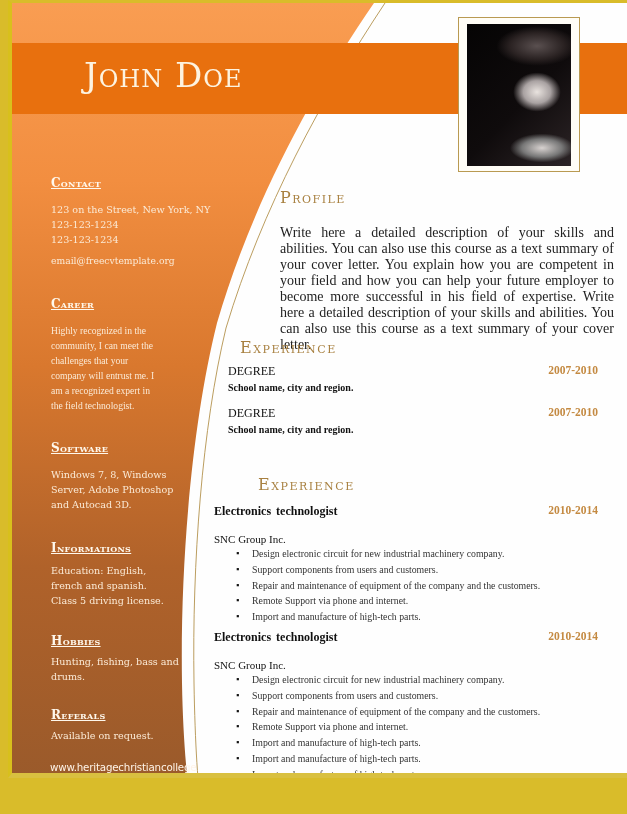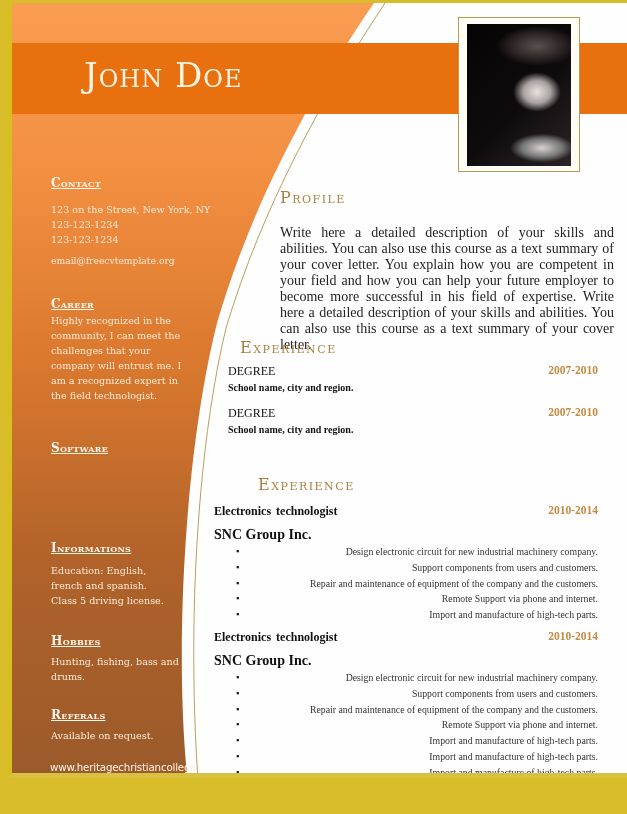--- a/index.html
+++ b/index.html
@@ -45,23 +45,23 @@
     font-family: "Liberation Serif", serif; font-size: 14px; line-height: 16px;
     color: #222; text-align: justify;
   }
   .edu-row { position: absolute; left: 216px; width: 370px; font-family: "Liberation Serif", serif; }
   .edu-deg { font-size: 12px; color: #111; }
   .edu-yr { position: absolute; right: 0; top: 0; font-size: 11.5px; font-weight: bold; color: #c48a42; }
   .edu-school { font-size: 10px; font-weight: bold; color: #111; margin-top: 3px; }
   .job { position: absolute; left: 202px; width: 384px; font-family: "Liberation Serif", serif; }
   .job-title { font-size: 12px; font-weight: bold; color: #111; word-spacing: 2px; }
   .job-yr { position: absolute; right: 0; top: 0; font-size: 11.5px; font-weight: bold; color: #c48a42; }
-  .job-co { font-size: 14px; font-weight: bold; color: #111; margin-top: 8px; }
+  .job-co { font-size: 11px; font-weight: normal; color: #111; margin-top: 14px; }
   .job ul { list-style: none; margin-left: 22px; margin-top: 1px; }
-  .job li { font-size: 9.8px; line-height: 15.8px; color: #333; position: relative; padding-left: 16px; text-align: right; }
+  .job li { font-size: 9.8px; line-height: 15.8px; color: #333; position: relative; padding-left: 16px; }
   .job li::before { content: "\25AA"; position: absolute; left: 0; top: 0; font-size: 9px; color: #111; }
   .watermark {
     position: absolute; left: 38px; top: 758px; font-family: "DejaVu Sans", sans-serif;
     font-size: 10.3px; color: #fff4e8; letter-spacing: -0.2px; white-space: nowrap;
   }
 </style>
 </head>
 <body>
 
 <div class="page">
@@ -93,32 +93,37 @@
   <div class="side" style="top:173px;">
     <div class="side-h">Contact</div>
     <div class="side-t" style="margin-top:12px;">123 on the Street, New York, NY</div>
     <div class="side-t">123-123-1234</div>
     <div class="side-t">123-123-1234</div>
     <div class="side-t" style="margin-top:6px; font-size:9.2px;">email@freecvtemplate.org</div>
   </div>
 
   <div class="side" style="top:294px;">
     <div class="side-h">Career</div>
-    <div style="margin-top:2px;">
+    <div style="margin-top:12px;font-family:Liberation Serif, serif;">
       <div class="side-t">Highly recognized in the</div>
       <div class="side-t">community, I can meet the</div>
       <div class="side-t">challenges that your</div>
       <div class="side-t">company will entrust me. I</div>
       <div class="side-t">am a recognized expert in</div>
       <div class="side-t">the field technologist.</div>
     </div>
   </div>
 
   <div class="side" style="top:438px;">
     <div class="side-h">Software</div>
+    <div style="margin-top:12px;">
+      <div class="side-t">Windows 7, 8, Windows</div>
+      <div class="side-t">Server, Adobe Photoshop</div>
+      <div class="side-t">and Autocad 3D.</div>
+    </div>
   </div>
 
   <div class="side" style="top:538px;">
     <div class="side-h">Informations</div>
     <div style="margin-top:8px;">
       <div class="side-t">Education: English,</div>
       <div class="side-t">french and spanish.</div>
       <div class="side-t">Class 5 driving license.</div>
     </div>
   </div>

